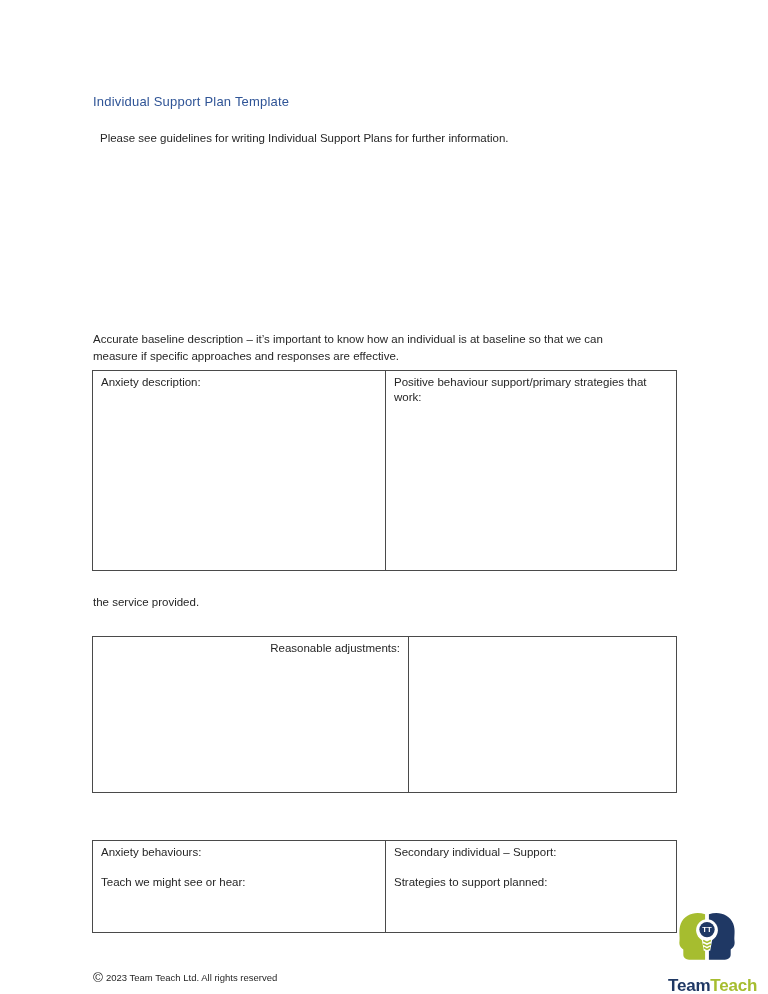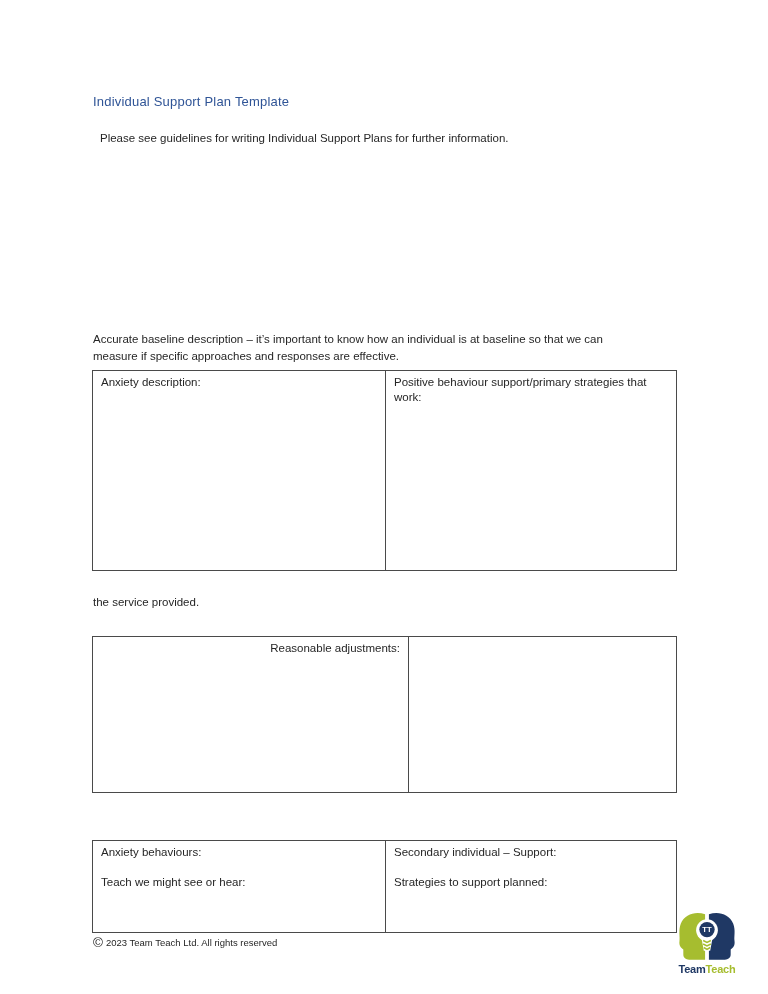--- a/index.html
+++ b/index.html
@@ -35,30 +35,30 @@
   .t-details .r2 td{height:77px;}
   .t-baseline{top:370px;}
   .t-baseline td{height:195px;}
   .t-adjustments{top:636px;}
   .t-adjustments td{height:151px;text-align:right;}
   .t-anxiety{top:816px;margin-top:24px;}
   .t-anxiety td{height:87px;}
   .cell-line2{margin-top:15px;}
 
   .footer{
-    left:93px;top:935px;width:400px;font-size:9.5px;color:#262626;
+    left:93px;top:970px;width:400px;font-size:9.5px;color:#262626;
   }
   .footer .copy-symbol{font-size:13.5px;vertical-align:-1px;margin-right:3px;}
 
   .logo{
     left:668px;top:910px;width:78px;height:72px;text-align:center;
   }
   .logo svg{display:block;margin:0 auto;}
   .wordmark{
-    font-size:11px;font-weight:bold;letter-spacing:-0.2px;line-height:12px;margin-top:1px;
+    font-size:17px;font-weight:bold;letter-spacing:-0.2px;line-height:12px;margin-top:18px;
     white-space:nowrap;
   }
   .wm-team{color:#1f3864;}
   .wm-teach{color:#a6bd2f;}
 </style>
 </head>
 <body>
 
 <div>
 

